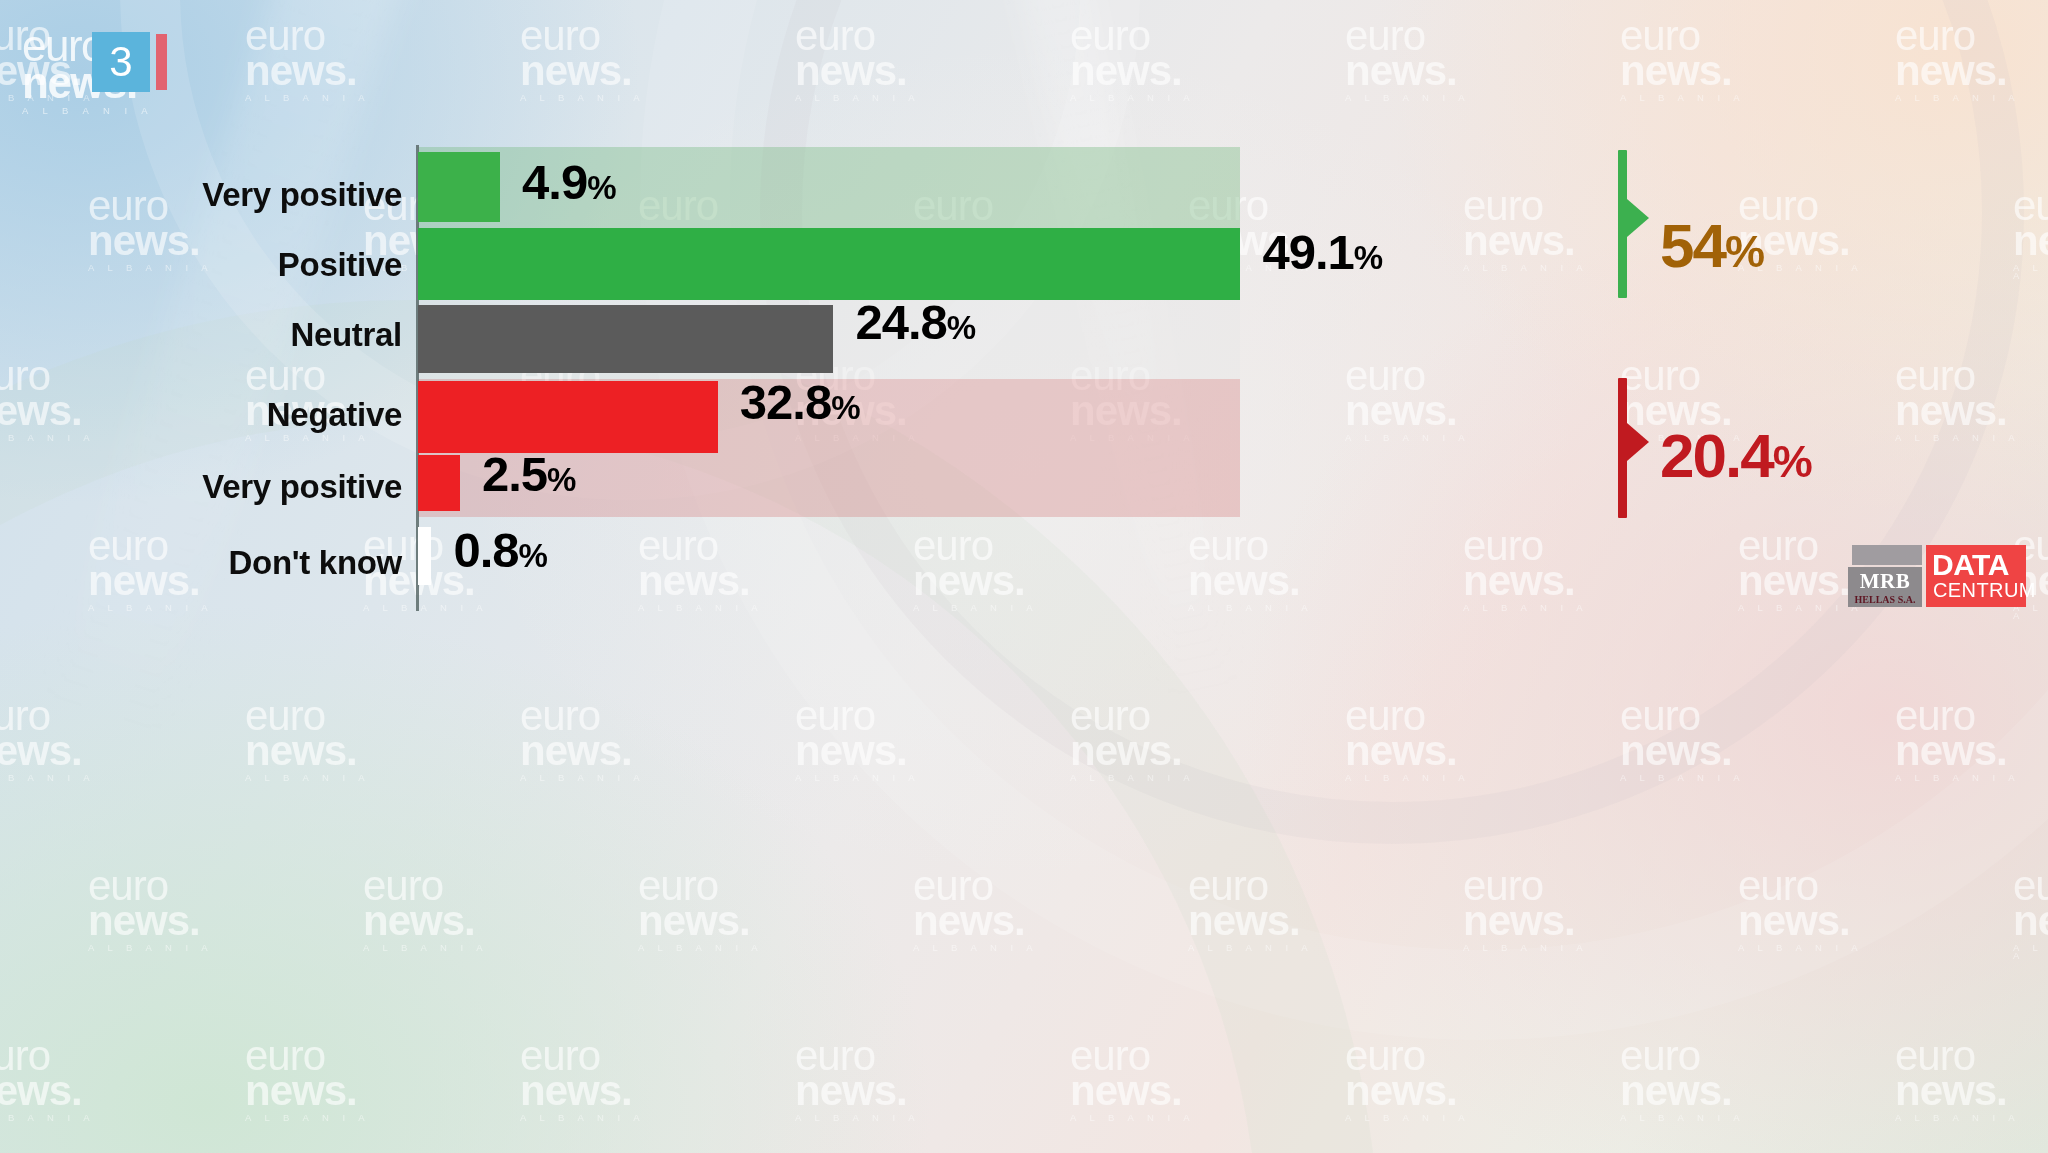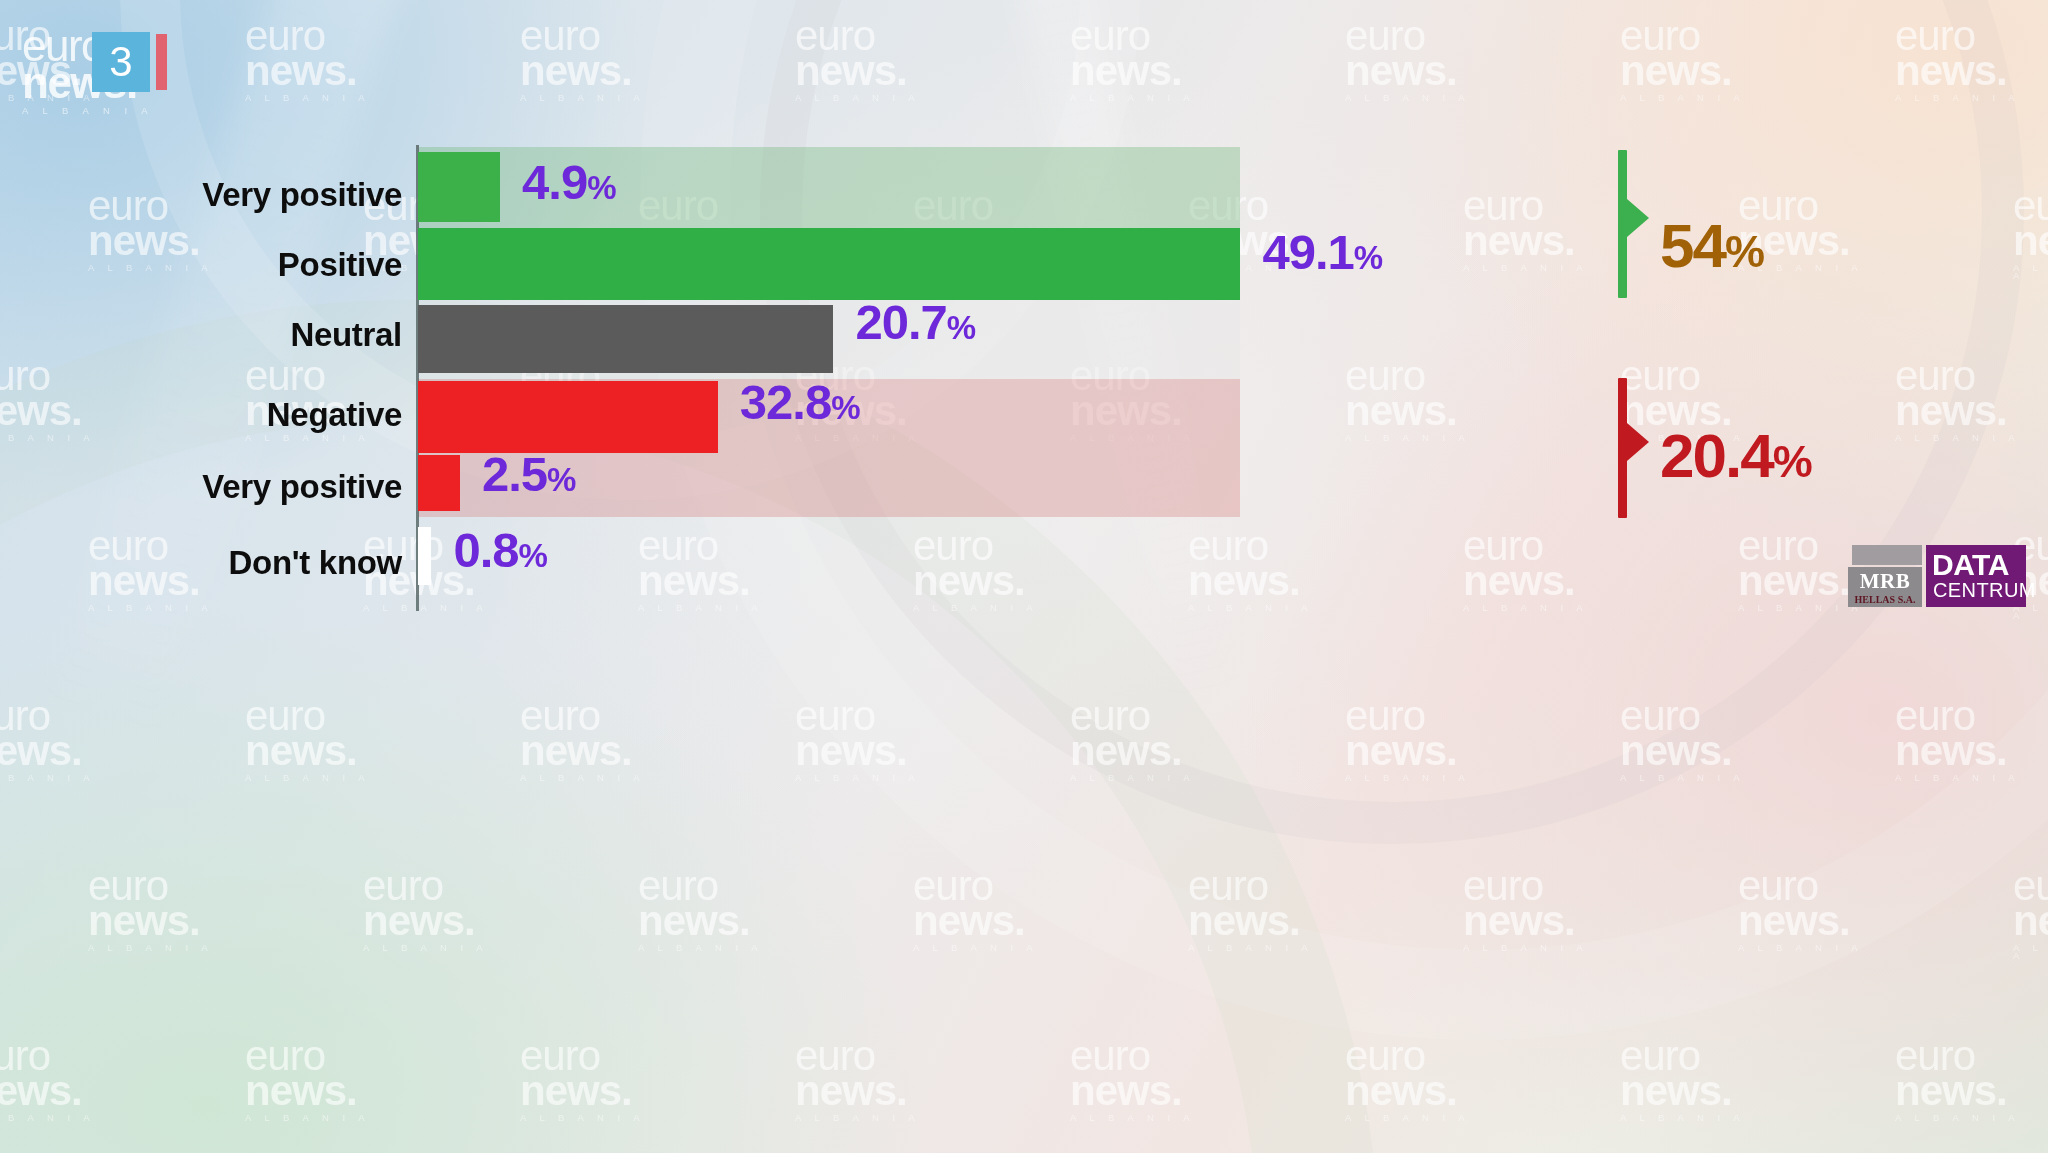--- a/index.html
+++ b/index.html
@@ -78,21 +78,21 @@
     background:#5a6a6a;opacity:0.85;
   }
   .row-label{
     position:absolute;text-align:right;color:#0d0d0d;
     font-size:33px;font-weight:700;white-space:nowrap;
     letter-spacing:-0.3px;
     margin-top:8px;
   }
   .row-bar{position:absolute;left:418px;}
   .row-value{
-    position:absolute;color:#6d28d9;font-weight:700;white-space:nowrap;
+    position:absolute;color:#000000;font-weight:700;white-space:nowrap;
     letter-spacing:-1px;
   }
   .row-value .num{font-size:49px;}
   .row-value .pct{font-size:33px;}
 
   
   .summary{position:absolute;}
   .summary .srule{position:absolute;left:0;top:0;width:9px;border-radius:1px;}
   .summary .spoint{
     position:absolute;width:0;height:0;
@@ -110,21 +110,21 @@
   #mrb .mtext{
     position:absolute;left:0;top:22px;width:74px;height:28px;
     display:flex;align-items:center;justify-content:center;
     color:#ffffff;font-family:"Liberation Serif", serif;font-weight:700;font-size:21px;letter-spacing:0.5px;
   }
   #mrb .msub{
     position:absolute;left:0;top:49px;width:74px;
     text-align:center;color:#5e1522;font-family:"Liberation Serif", serif;
     font-weight:700;font-size:10px;letter-spacing:0px;
   }
-  #dc{position:absolute;left:78px;top:0;width:100px;height:62px;background:#701a75;}
+  #dc{position:absolute;left:78px;top:0;width:100px;height:62px;background:#ef4444;}
   #dc .dtop{
     position:absolute;left:6px;top:5px;color:#ffffff;
     font-weight:700;font-size:30px;letter-spacing:-0.5px;line-height:1;
   }
   #dc .dbot{
     position:absolute;left:7px;top:35px;color:#ffffff;
     font-weight:400;font-size:20px;letter-spacing:0.4px;line-height:1;
   }
 </style>
 </head>
@@ -444,21 +444,21 @@
     <div class="axis"></div>
     <div id="rows">
         <div class="row-label" style="left: 40px; width: 362px; top: 168px;">Very positive</div>
         <div class="row-bar" style="top: 152px; width: 82.075px; height: 70px; background: rgb(60, 177, 74);"></div>
         <div class="row-value" style="left: 522.075px; top: 154px;"><span class="num">4.9</span><span class="pct">%</span></div>
         <div class="row-label" style="left: 40px; width: 362px; top: 238px;">Positive</div>
         <div class="row-bar" style="top: 228px; width: 822.425px; height: 72px; background: rgb(47, 175, 69);"></div>
         <div class="row-value" style="left: 1262.42px; top: 224px;"><span class="num">49.1</span><span class="pct">%</span></div>
         <div class="row-label" style="left: 40px; width: 362px; top: 308px;">Neutral</div>
         <div class="row-bar" style="top: 305px; width: 415.4px; height: 68px; background: rgb(91, 91, 91);"></div>
-        <div class="row-value" style="left: 855.4px; top: 294px;"><span class="num">20.7</span><span class="pct">%</span></div>
+        <div class="row-value" style="left: 855.4px; top: 294px;"><span class="num">24.8</span><span class="pct">%</span></div>
         <div class="row-label" style="left: 40px; width: 362px; top: 388px;">Negative</div>
         <div class="row-bar" style="top: 381px; width: 299.825px; height: 72px; background: rgb(237, 32, 36);"></div>
         <div class="row-value" style="left: 739.825px; top: 374px;"><span class="num">32.8</span><span class="pct">%</span></div>
         <div class="row-label" style="left: 40px; width: 362px; top: 460px;">Very positive</div>
         <div class="row-bar" style="top: 455px; width: 41.875px; height: 56px; background: rgb(237, 32, 36);"></div>
         <div class="row-value" style="left: 481.875px; top: 446px;"><span class="num">2.5</span><span class="pct">%</span></div>
         <div class="row-label" style="left: 40px; width: 362px; top: 536px;">Don't know</div>
         <div class="row-bar" style="top: 527px; width: 13.4px; height: 58px; background: rgb(255, 255, 255);"></div>
         <div class="row-value" style="left: 453.4px; top: 522px;"><span class="num">0.8</span><span class="pct">%</span></div>
       </div>

